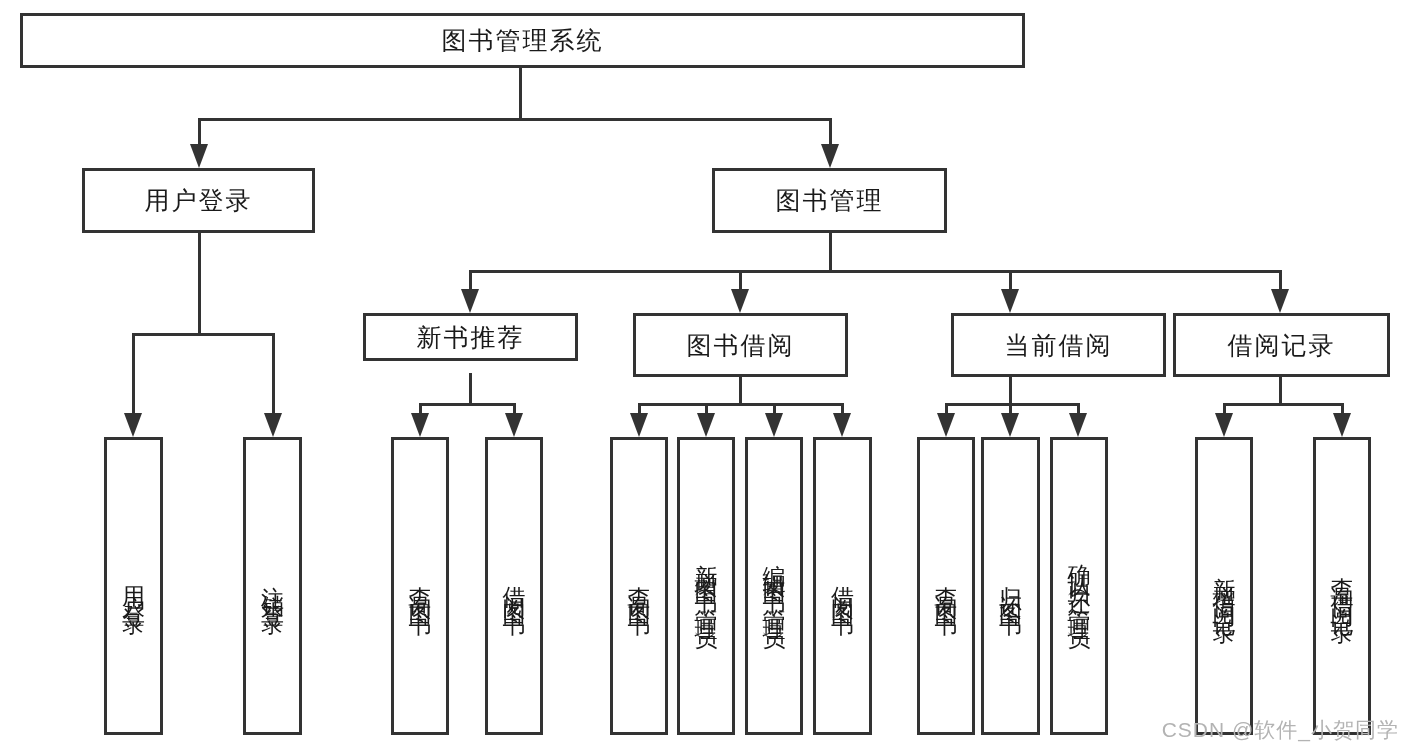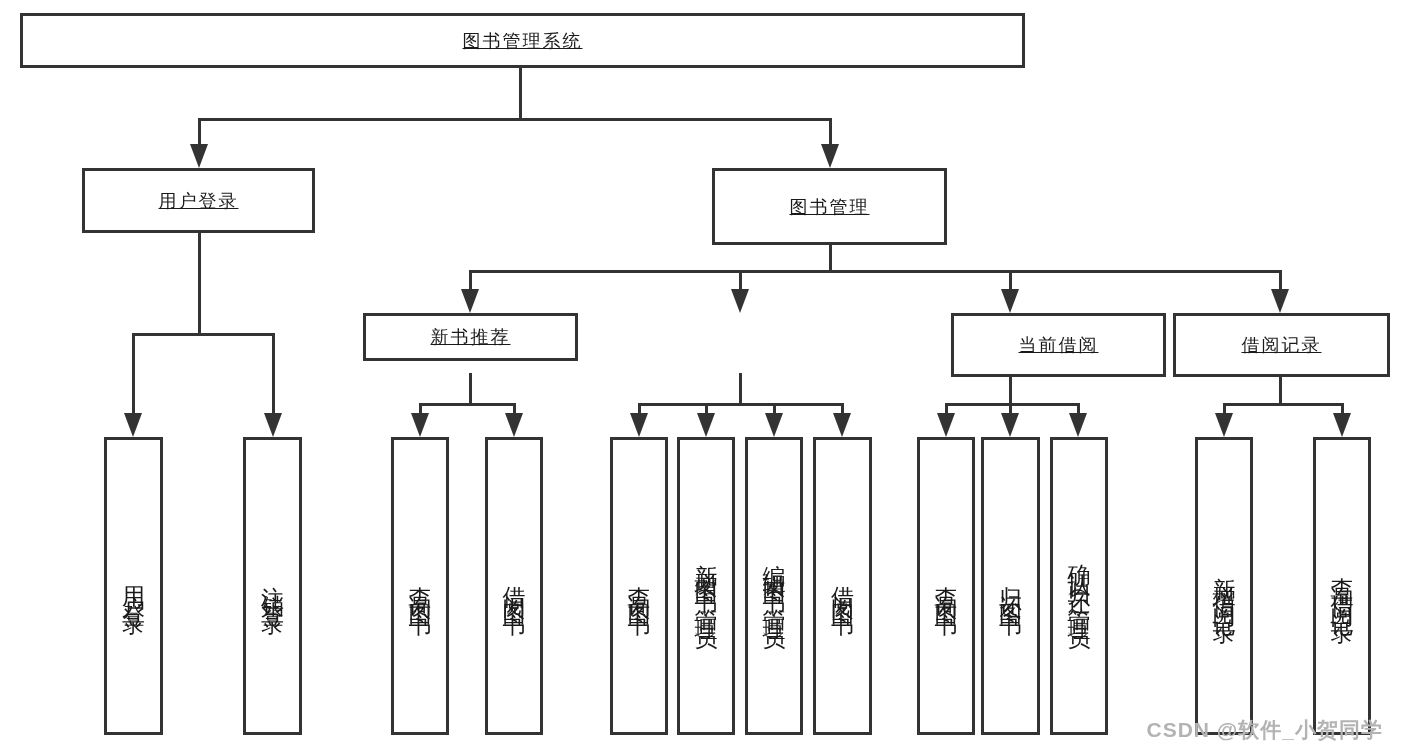--- a/index.html
+++ b/index.html
@@ -10,35 +10,35 @@
   html,body{margin:0;padding:0;background:#ffffff;}
   body{font-family:"Liberation Sans","DejaVu Sans",sans-serif;}
   .canvas{
     position:relative;width:1405px;height:747px;background:#ffffff;overflow:hidden;
   }
   .box{
     position:absolute;box-sizing:border-box;border:3px solid var(--line);
     background:#ffffff;display:flex;align-items:center;justify-content:center;
     color:var(--text);
   }
-  .htxt{font-size:18px;letter-spacing:2px;white-space:nowrap;text-decoration:underline;}
+  .htxt{font-size:25px;letter-spacing:2px;white-space:nowrap;}
   .vtxt{
     writing-mode:vertical-rl;text-orientation:mixed;
     font-size:23px;letter-spacing:9px;line-height:1;white-space:nowrap;
   }
   .hl{position:absolute;height:3px;background:var(--line);}
   .vl{position:absolute;width:3px;background:var(--line);}
   .ah{
     position:absolute;width:0;height:0;margin-left:-9px;
     border-left:9px solid transparent;border-right:9px solid transparent;
     border-top:24px solid var(--line);
   }
   .watermark{
-    position:absolute;top:716px;right:22px;font-size:21px;color:var(--wm);
-    letter-spacing:1px;white-space:nowrap;z-index:5;font-weight:bold;
+    position:absolute;top:716px;right:6px;font-size:21px;color:var(--wm);
+    letter-spacing:1px;white-space:nowrap;z-index:5;
   }
 </style>
 </head>
 <body>
 
 <div class="canvas">
 
   <div class="vl" style="left:519px;top:66px;height:54px;"></div>
   <div class="hl" style="left:198px;top:118px;width:634px;"></div>
   <div class="vl" style="left:198px;top:118px;height:28px;"></div>
@@ -98,26 +98,29 @@
   <div class="vl" style="left:1341px;top:403px;height:12px;"></div>
   <div class="ah" style="left:1342px;top:413px;"></div>
 
   <div class="box" style="left:20px;top:13px;width:1005px;height:55px;">
     <span class="htxt">图书管理系统</span>
   </div>
 
   <div class="box" style="left:82px;top:168px;width:233px;height:65px;">
     <span class="htxt">用户登录</span>
   </div>
-  <div class="box" style="left:712px;top:168px;width:235px;height:77px;">
+  <div class="box" style="left:712px;top:168px;width:235px;height:65px;">
     <span class="htxt">图书管理</span>
   </div>
 
   <div class="box" style="left:363px;top:313px;width:215px;height:48px;">
     <span class="htxt">新书推荐</span>
+  </div>
+  <div class="box" style="left:633px;top:313px;width:215px;height:64px;">
+    <span class="htxt">图书借阅</span>
   </div>
   <div class="box" style="left:903px;top:313px;width:215px;height:64px;margin-left:48px;">
     <span class="htxt">当前借阅</span>
   </div>
   <div class="box" style="left:1173px;top:313px;width:217px;height:64px;">
     <span class="htxt">借阅记录</span>
   </div>
 
   <div class="box" style="left:104px;top:437px;width:59px;height:298px;">
     <span class="vtxt">用户登录</span>

